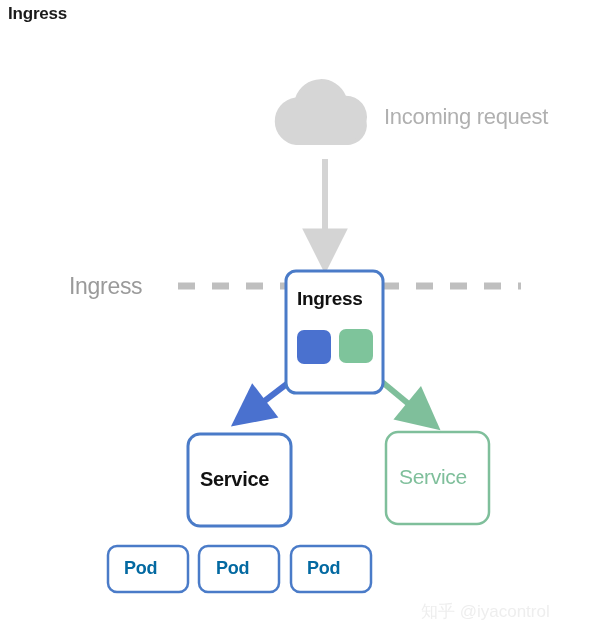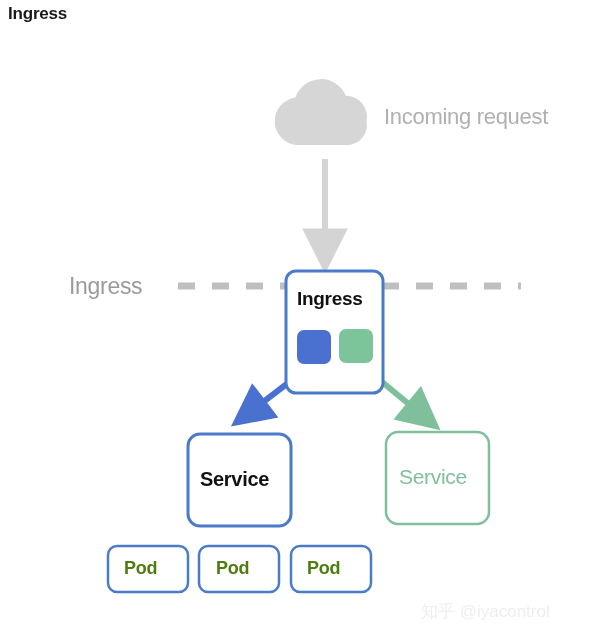--- a/index.html
+++ b/index.html
@@ -87,21 +87,21 @@
     top: 465px;
     font-size: 21px;
     font-weight: normal;
     color: #7fbf9b;
     letter-spacing: -0.3px;
   }
 
   .pod-label {
     font-size: 18px;
     font-weight: bold;
-    color: #4d7c0f;
+    color: #0369a1;
     letter-spacing: -0.3px;
     top: 558px;
   }
   #pod-label-0 { left: 124px; }
   #pod-label-1 { left: 216px; }
   #pod-label-2 { left: 307px; }
 
   #watermark {
     position: absolute;
     left: 421px;

